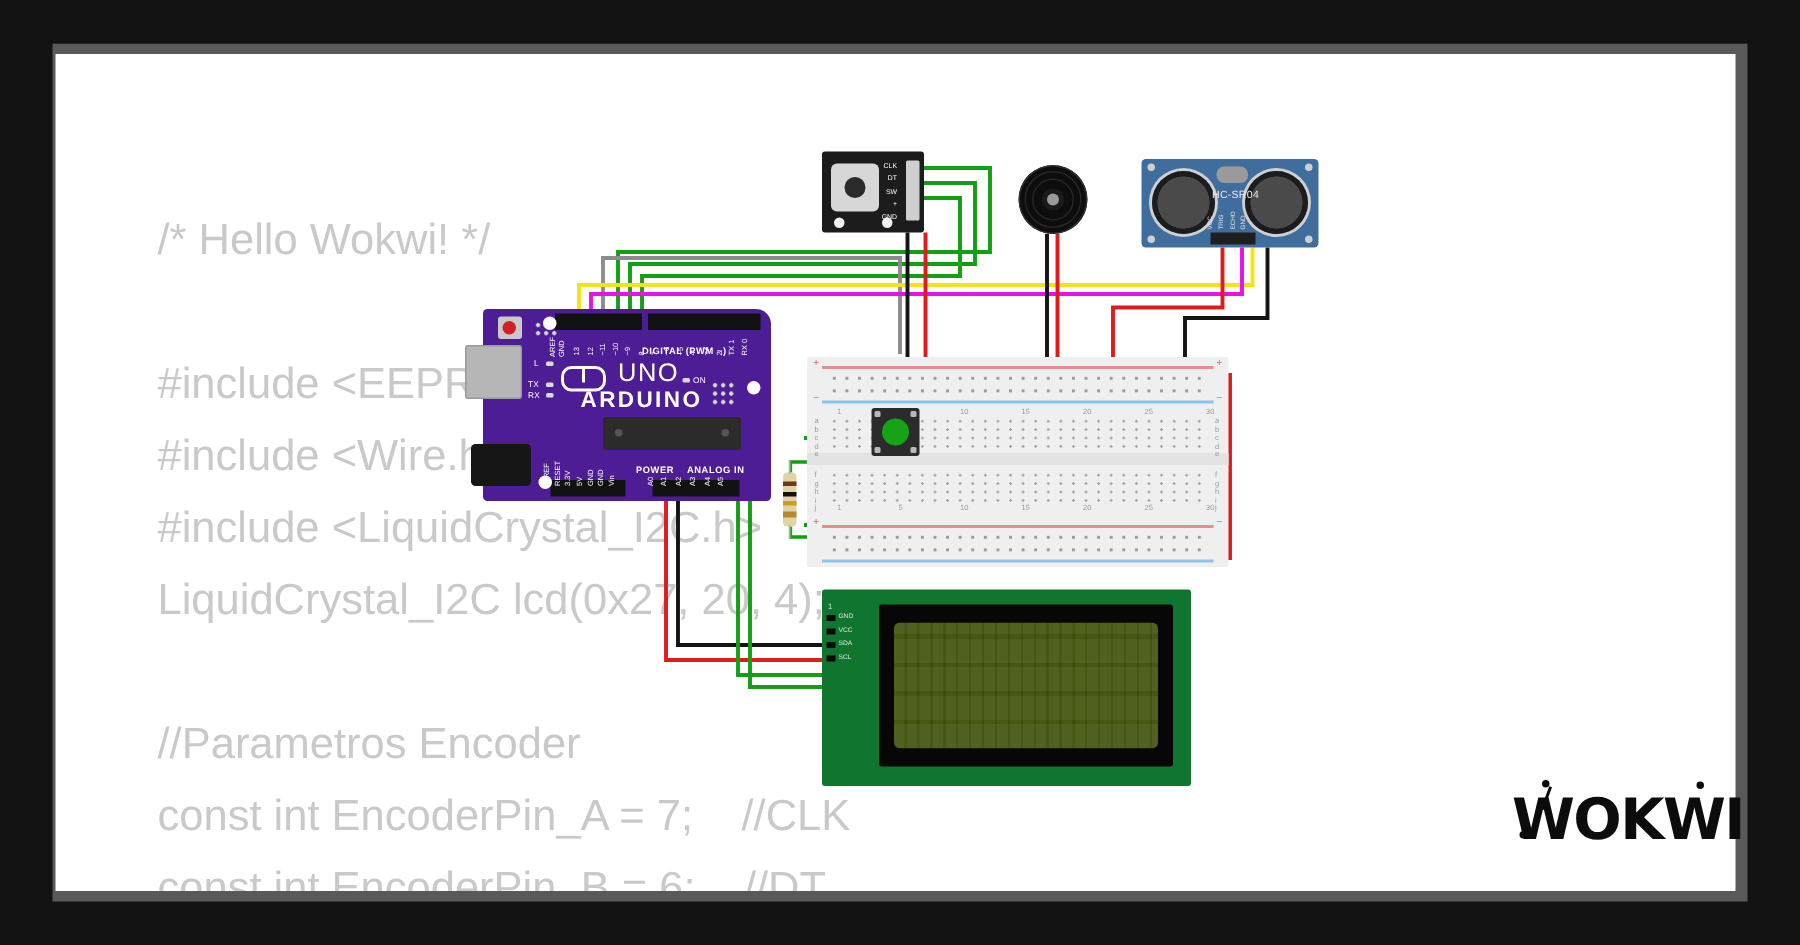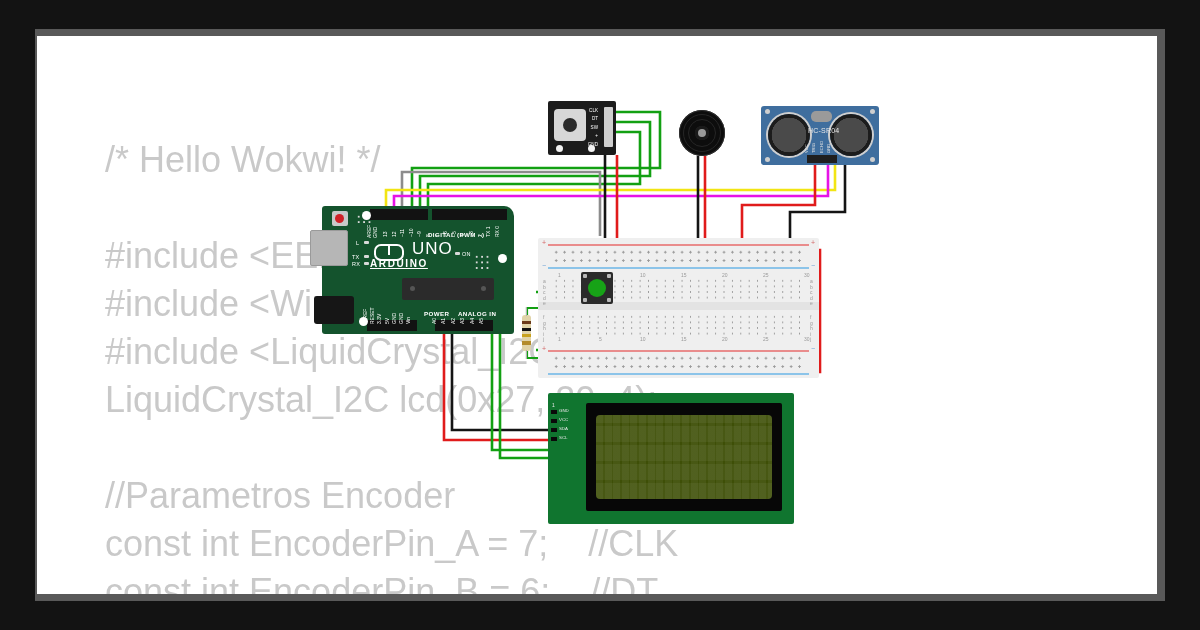--- a/index.html
+++ b/index.html
@@ -30,32 +30,32 @@
     background:#595959;color:#ffffff;
     font-size:31px;line-height:53px;height:53px;
     padding:0 15px 0 15px;
     letter-spacing:.1px;
     white-space:nowrap;
   }
 
   
   #code-area{
     position:absolute;left:68px;top:100px;width:800px;
-    color:#c9c9c9;font-size:36px;line-height:48px;
+    color:#c9c9c9;font-size:29px;line-height:48px;
     white-space:pre;font-family:"Liberation Sans","DejaVu Sans",sans-serif;
   }
   #code-area .ln{display:block;height:48px;}
 
   
   #diagram{position:absolute;left:0;top:0;width:1200px;height:630px;pointer-events:none;}
 
   
   #arduino-uno{
     position:absolute;left:322px;top:206px;width:192px;height:128px;
-    background:#14532d;border-radius:3px 10px 3px 3px;
+    background:#4c1d95;border-radius:3px 10px 3px 3px;
   }
   #arduino-uno .usb{
     position:absolute;left:-12px;top:24px;width:36px;height:34px;
     background:#b6b6b6;border:1px solid #9a9a9a;border-radius:2px;
   }
   #arduino-uno .barrel{
     position:absolute;left:-8px;top:90px;width:40px;height:28px;
     background:#161616;border-radius:3px;
   }
   #arduino-uno .hdr-top{
@@ -106,23 +106,22 @@
     position:relative;top:2px;
   }
   #arduino-uno .logo .inf:after{
     content:"";position:absolute;left:12px;top:-1px;width:2px;height:10px;background:#fff;
   }
   #arduino-uno .uno{
     position:absolute;left:90px;top:33px;color:#fff;font-size:17px;letter-spacing:1px;
     border-bottom:0;
   }
   #arduino-uno .brand{
-    position:absolute;left:48px;top:52px;color:#fff;font-size:10px;font-weight:bold;
+    position:absolute;left:65px;top:52px;color:#fff;font-size:15px;font-weight:bold;
     letter-spacing:1.6px;
-    text-decoration:underline;
   }
   #arduino-uno .tinytxt{position:absolute;color:#fff;font-size:5.5px;letter-spacing:.2px;}
   #arduino-uno .pinlabel{
     position:absolute;color:#fff;font-size:5px;
     transform:rotate(-90deg);transform-origin:left bottom;white-space:nowrap;
   }
   #arduino-uno .seclabel{position:absolute;color:#fff;font-size:6.2px;font-weight:bold;letter-spacing:.4px;}
   #arduino-uno .led{position:absolute;width:5px;height:3px;background:#d9d9d9;border-radius:1px;}
   #arduino-uno .mount{position:absolute;width:9px;height:9px;border-radius:50%;background:#fff;}
 
@@ -504,14 +503,21 @@
         <div class="pl" style="top: 16px;">GND</div>
         <div class="pad" style="top: 26px;"></div>
         <div class="pl" style="top: 25px;">VCC</div>
         <div class="pad" style="top: 35px;"></div>
         <div class="pl" style="top: 34px;">SDA</div>
         <div class="pad" style="top: 44px;"></div>
         <div class="pl" style="top: 43px;">SCL</div>
       </div>
   </div>
 
+  <div id="wokwi-logo">
+    <span>WOKWI</span>
+    <span class="dot" style="left:20px;top:-4px;"></span>
+    <span class="stem" style="left:22px;top:0px;height:16px;transform:rotate(20deg);"></span>
+    <span class="dot" style="left:5px;top:30px;"></span>
+    <span class="dot" style="left:123px;top:-3px;"></span>
+  </div>
 
 </div>
 
 </body></html>

